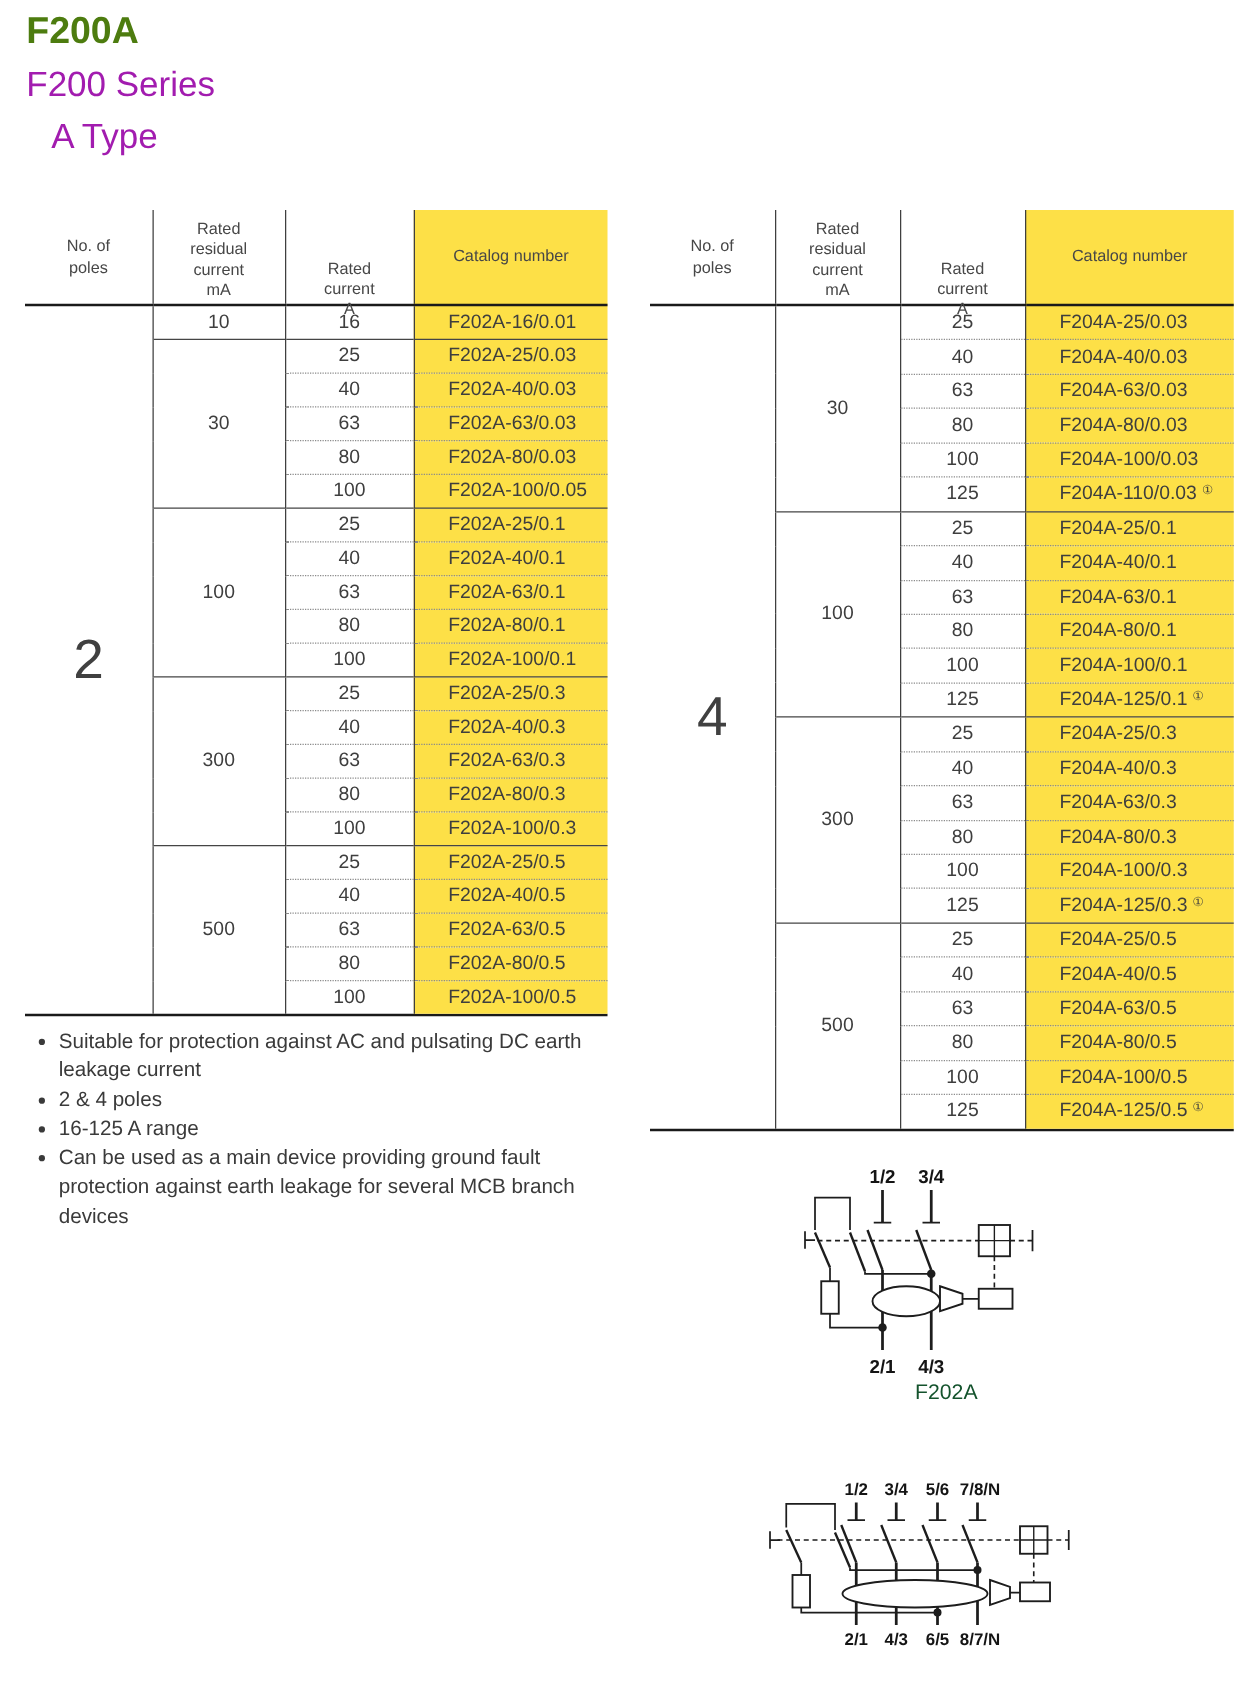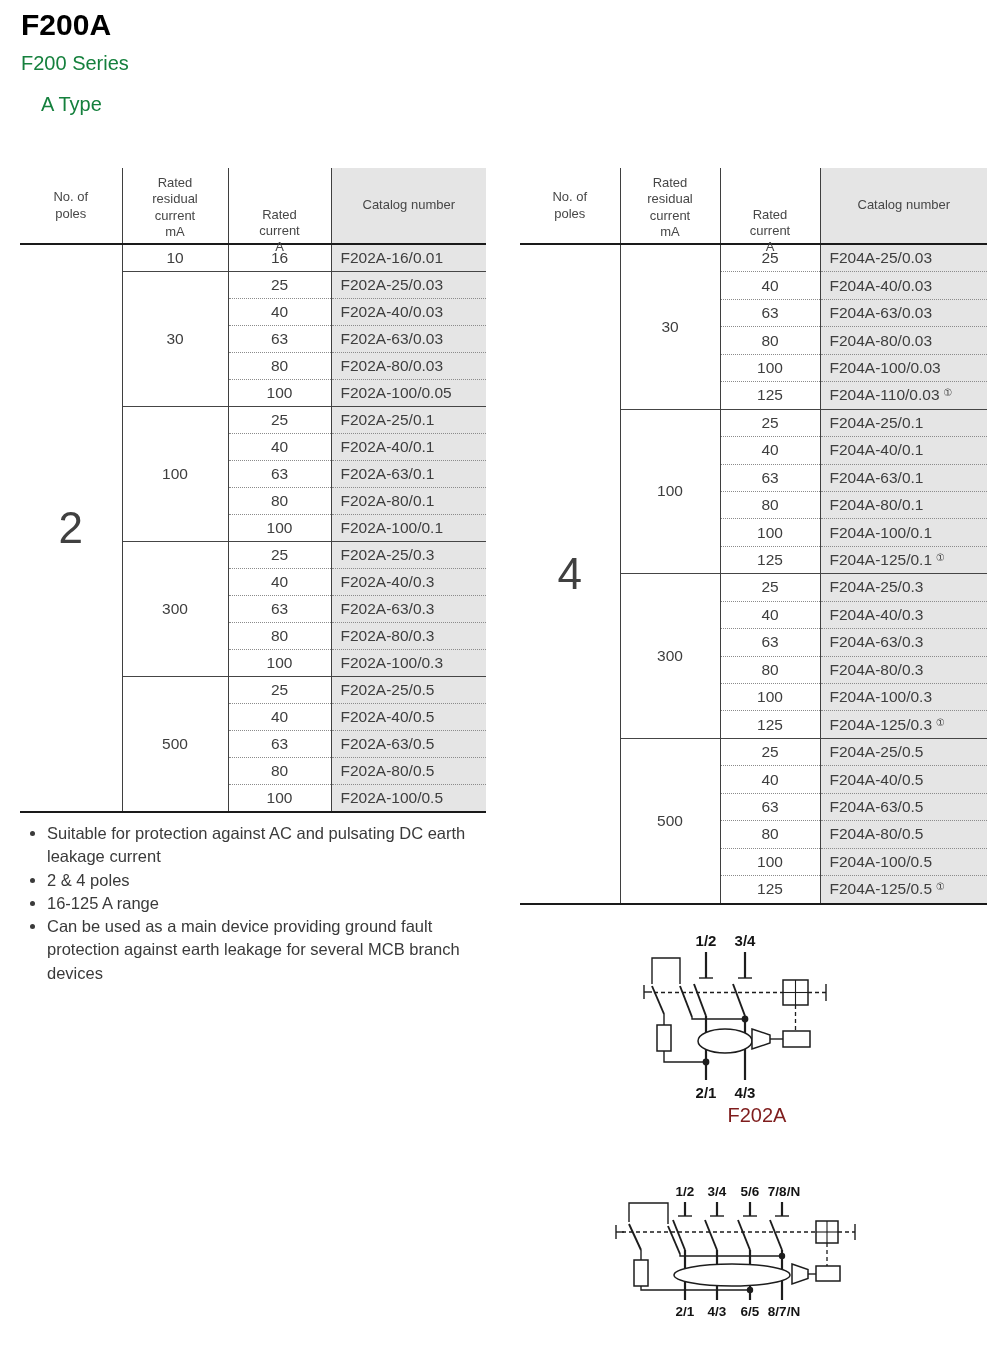--- a/index.html
+++ b/index.html
@@ -2,37 +2,37 @@
 <html><head>
 <meta charset="utf-8">
 <style>
   html,body { margin:0; padding:0; background:#ffffff; }
   #page {
     position:relative; width:1000px; height:1363px; background:#ffffff;
     font-family:"Liberation Sans","DejaVu Sans",sans-serif; color:#3e3e3e;
     overflow:hidden;
   }
   
-  .title    { position:absolute; left:21px; top:8px;  font-size:30px; font-weight:bold; color:#000000; }
-  .subtitle { position:absolute; left:21px; font-size:20px; font-weight:400; color:#15803d; }
+  .title    { position:absolute; left:21px; top:8px;  font-size:30px; font-weight:bold; color:#4d7c0f; }
+  .subtitle { position:absolute; left:21px; font-size:28px; font-weight:400; color:#a21caf; }
   .s1 { top:52px; }
   .s2 { top:93px;margin-left:20px; }
 
   
   .tablewrap { position:absolute; border-bottom:2px solid #1a1a1a; }
   .t2 { left:20px;  top:168px; width:466px; }
   .t4 { left:520px; top:168px; width:467px; }
   .tablewrap table { border-collapse:collapse; width:100%; table-layout:fixed; }
   th { font-weight:400; font-size:13px; color:#474747; padding:0; height:75px;
        vertical-align:middle; border-bottom:2px solid #1a1a1a; }
   td { font-size:15.5px; color:#3e3e3e; padding:0; height:26px; text-align:center; vertical-align:middle; }
   .t4 td { height:26.45px; }
   .residual-cell, .residual-h, .current-cell, .current-h, .catalog-cell, .catalog-h { border-left:1.4px solid #3f3f3f; }
-  .catalog-cell, .catalog-h { background:#e5e5e5; }
-  .catalog-cell { text-align:left; padding-left:9px; }
+  .catalog-cell, .catalog-h { background:#fde047; }
+  .catalog-cell { text-align:left; padding-left:27px; }
   .poles-cell { font-size:44px; color:#404040; }
   tr.group-start .residual-cell,
   tr.group-start .current-cell,
   tr.group-start .catalog-cell { border-top:1.2px solid #454545; }
   tr.row-cont .current-cell,
   tr.row-cont .catalog-cell { border-top:1.5px dotted #8b8b8b; }
   sup.note { font-size:10px; margin-left:4px; vertical-align:4px; }
   .hwrap { display:flex; flex-direction:column; justify-content:space-between; height:63px; padding:7px 0 5px 0; }
   .h-label { margin:0 auto; line-height:1.25; }
   .h-label.w-res { width:66px; }
@@ -42,21 +42,21 @@
   
   .typea   { position:absolute; left:20px; top:822px; width:478px; }
   .typea-h { font-size:18px; font-weight:bold; color:#1e7dc8; margin-bottom:9px; }
   .typea ul { margin:0; padding:0 0 0 27px; list-style:disc; }
   .typea li { font-size:16.5px; line-height:23.3px; color:#3a3a3a; }
 
   
   .diag { position:absolute; }
   .d202 { left:640px; top:928px;  width:200px; height:175px; }
   .d204 { left:610px; top:1178px; width:260px; height:145px; }
-  .caption { position:absolute; font-size:20px; color:#7f1d1d; text-align:center; }
+  .caption { position:absolute; font-size:17px; color:#14532d; text-align:center; }
   .c202 { left:640px; top:1104px; width:234px; }
   .c204 { left:610px; top:1328px; width:300px; }
   .diag .wire   { stroke:#1d1d1d; stroke-width:1.4; fill:none; }
   .diag .cond   { stroke:#1d1d1d; stroke-width:2.2; fill:none; }
   .diag .blade  { stroke:#1d1d1d; stroke-width:1.9; fill:none; }
   .diag .dash   { stroke:#1d1d1d; stroke-width:1.3; fill:none; stroke-dasharray:4 3; }
   .diag .boxln  { stroke:#1d1d1d; stroke-width:1.1; fill:none; }
   .diag .shape  { stroke:#1d1d1d; stroke-width:1.5; fill:#ffffff; }
   .diag .dot    { fill:#1d1d1d; stroke:none; }
   .diag text    { fill:#141414; font-family:"Liberation Sans","DejaVu Sans",sans-serif; font-weight:bold; text-anchor:middle; }

